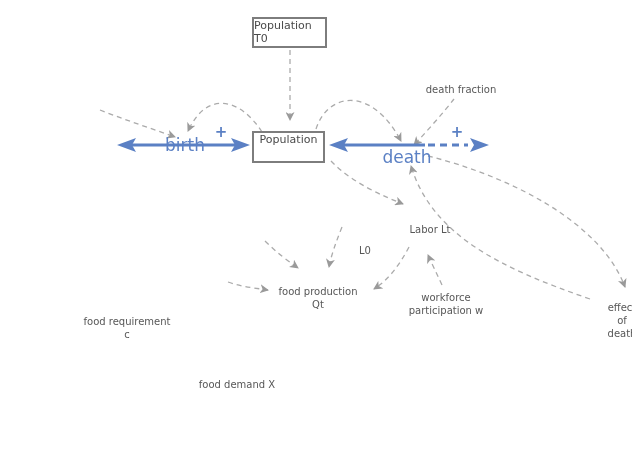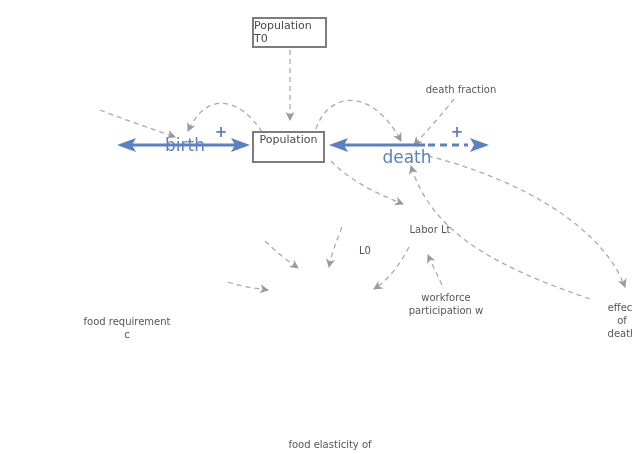--- a/index.html
+++ b/index.html
@@ -96,21 +96,23 @@
 
   <div id="flow-birth-label" class="flow-label">birth</div>
   <div id="flow-death-label" class="flow-label">death</div>
 
   <div id="plus-birth" class="plus">+</div>
   <div id="plus-death" class="plus">+</div>
 
   <div id="var-death-fraction" class="label">death fraction</div>
   <div id="var-l0" class="label">L0</div>
   <div id="var-labor-lt" class="label">Labor Lt</div>
+  <div id="var-food-production" class="label">food production
+Qt</div>
   <div id="var-workforce" class="label">workforce
 participation w</div>
   <div id="var-food-requirement" class="label">food requirement
 c</div>
+  <div id="var-food-demand" class="label">food demand X</div>
   <div id="var-effect-of-death" class="label">effect of
 death</div>
-  <div id="var-food-elasticity" class="label">food elasticity of</div>
 
 </div>
 
 </body></html>

